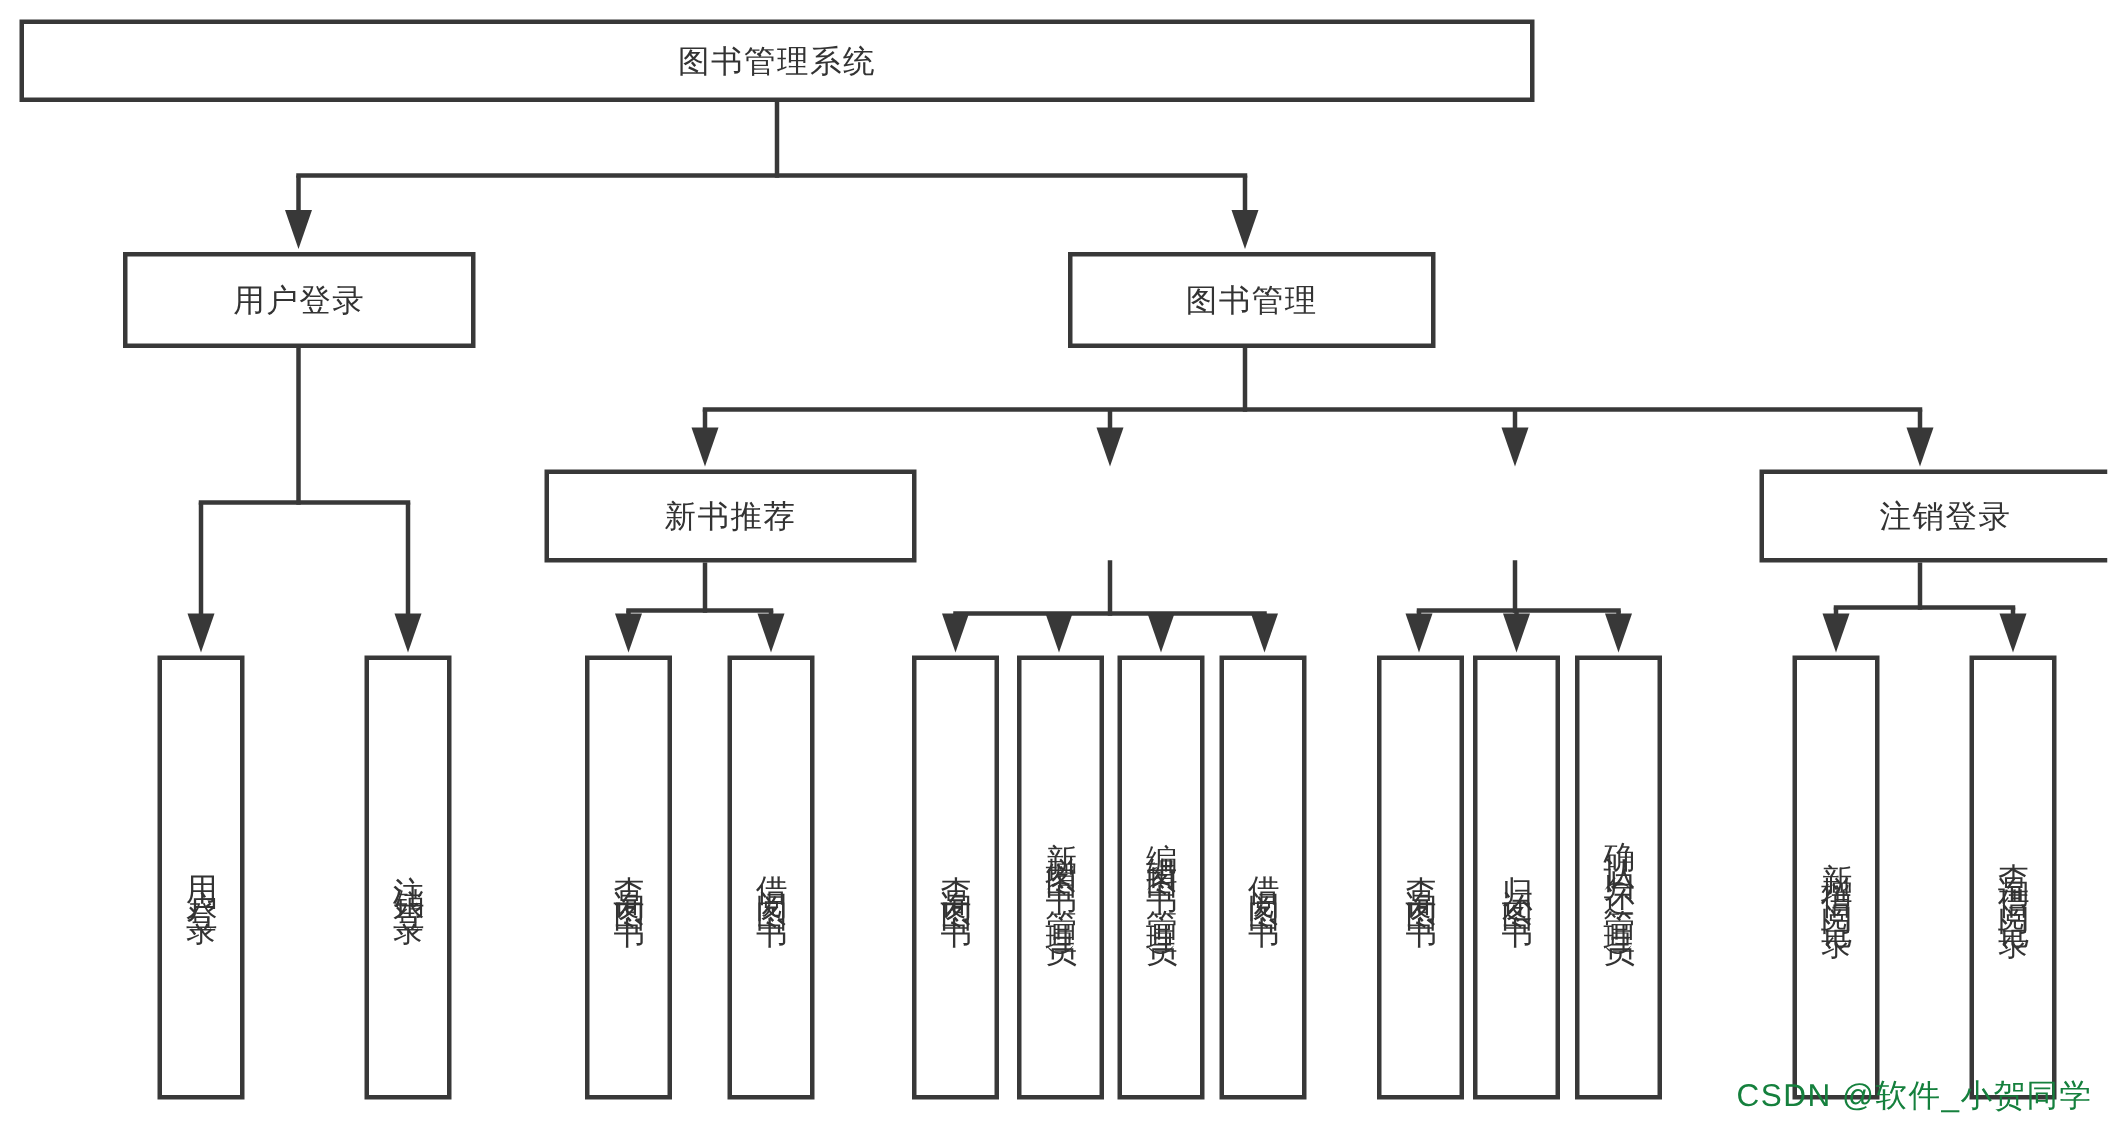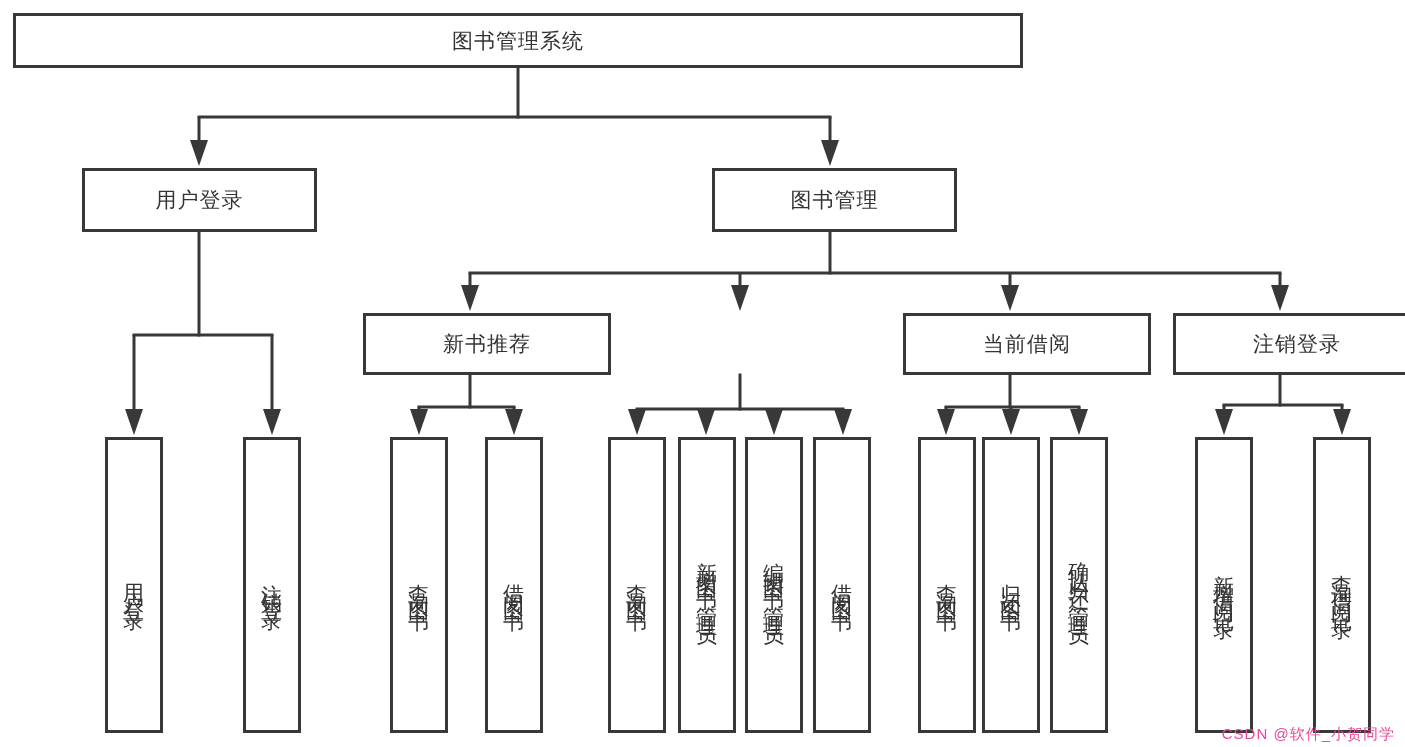--- a/index.html
+++ b/index.html
@@ -27,21 +27,21 @@
   .n-l3a{left:363px;} .n-l3b{left:633px;} .n-l3c{left:903px;} .n-l3d{left:1173px;}
   
   .leaf{top:437px;width:58px;height:296px;}
   .lf1{left:105px;} .lf2{left:243px;}
   .lf3{left:390px;} .lf4{left:485px;}
   .lf5{left:608px;} .lf6{left:678px;} .lf7{left:745px;} .lf8{left:813px;}
   .lf9{left:918px;} .lf10{left:982px;} .lf11{left:1050px;}
   .lf12{left:1195px;} .lf13{left:1313px;}
   .watermark{
     position:absolute;right:10px;bottom:3px;z-index:5;
-    font-size:15px;color:#ec4899;letter-spacing:1px;
+    font-size:21px;color:#15803d;letter-spacing:1px;
   }
 </style>
 </head>
 <body>
 
 <div class="stage">
 
   <svg class="connector-layer" id="connectors" width="1405" height="747" viewBox="0 0 1405 747" xmlns="http://www.w3.org/2000/svg">
       <polyline points="518,68 518,117" fill="none" stroke="#383838" stroke-width="3" stroke-linecap="square"></polyline>
       <polyline points="199,117 830,117" fill="none" stroke="#383838" stroke-width="3" stroke-linecap="square"></polyline>
@@ -104,23 +104,20 @@
   <div class="box n-l2a">
     <span>用户登录</span>
   </div>
   <div class="box n-l2b">
     <span>图书管理</span>
   </div>
 
   <div class="box n-l3 n-l3a">
     <span>新书推荐</span>
   </div>
-  <div class="box n-l3 n-l3c">
-    <span>当前借阅</span>
-  </div>
   <div class="box n-l3 n-l3d">
     <span>注销登录</span>
   </div>
 
   <div class="box leaf lf1">
     <span class="vtext">用户登录</span>
   </div>
   <div class="box leaf lf2">
     <span class="vtext">注销登录</span>
   </div>

